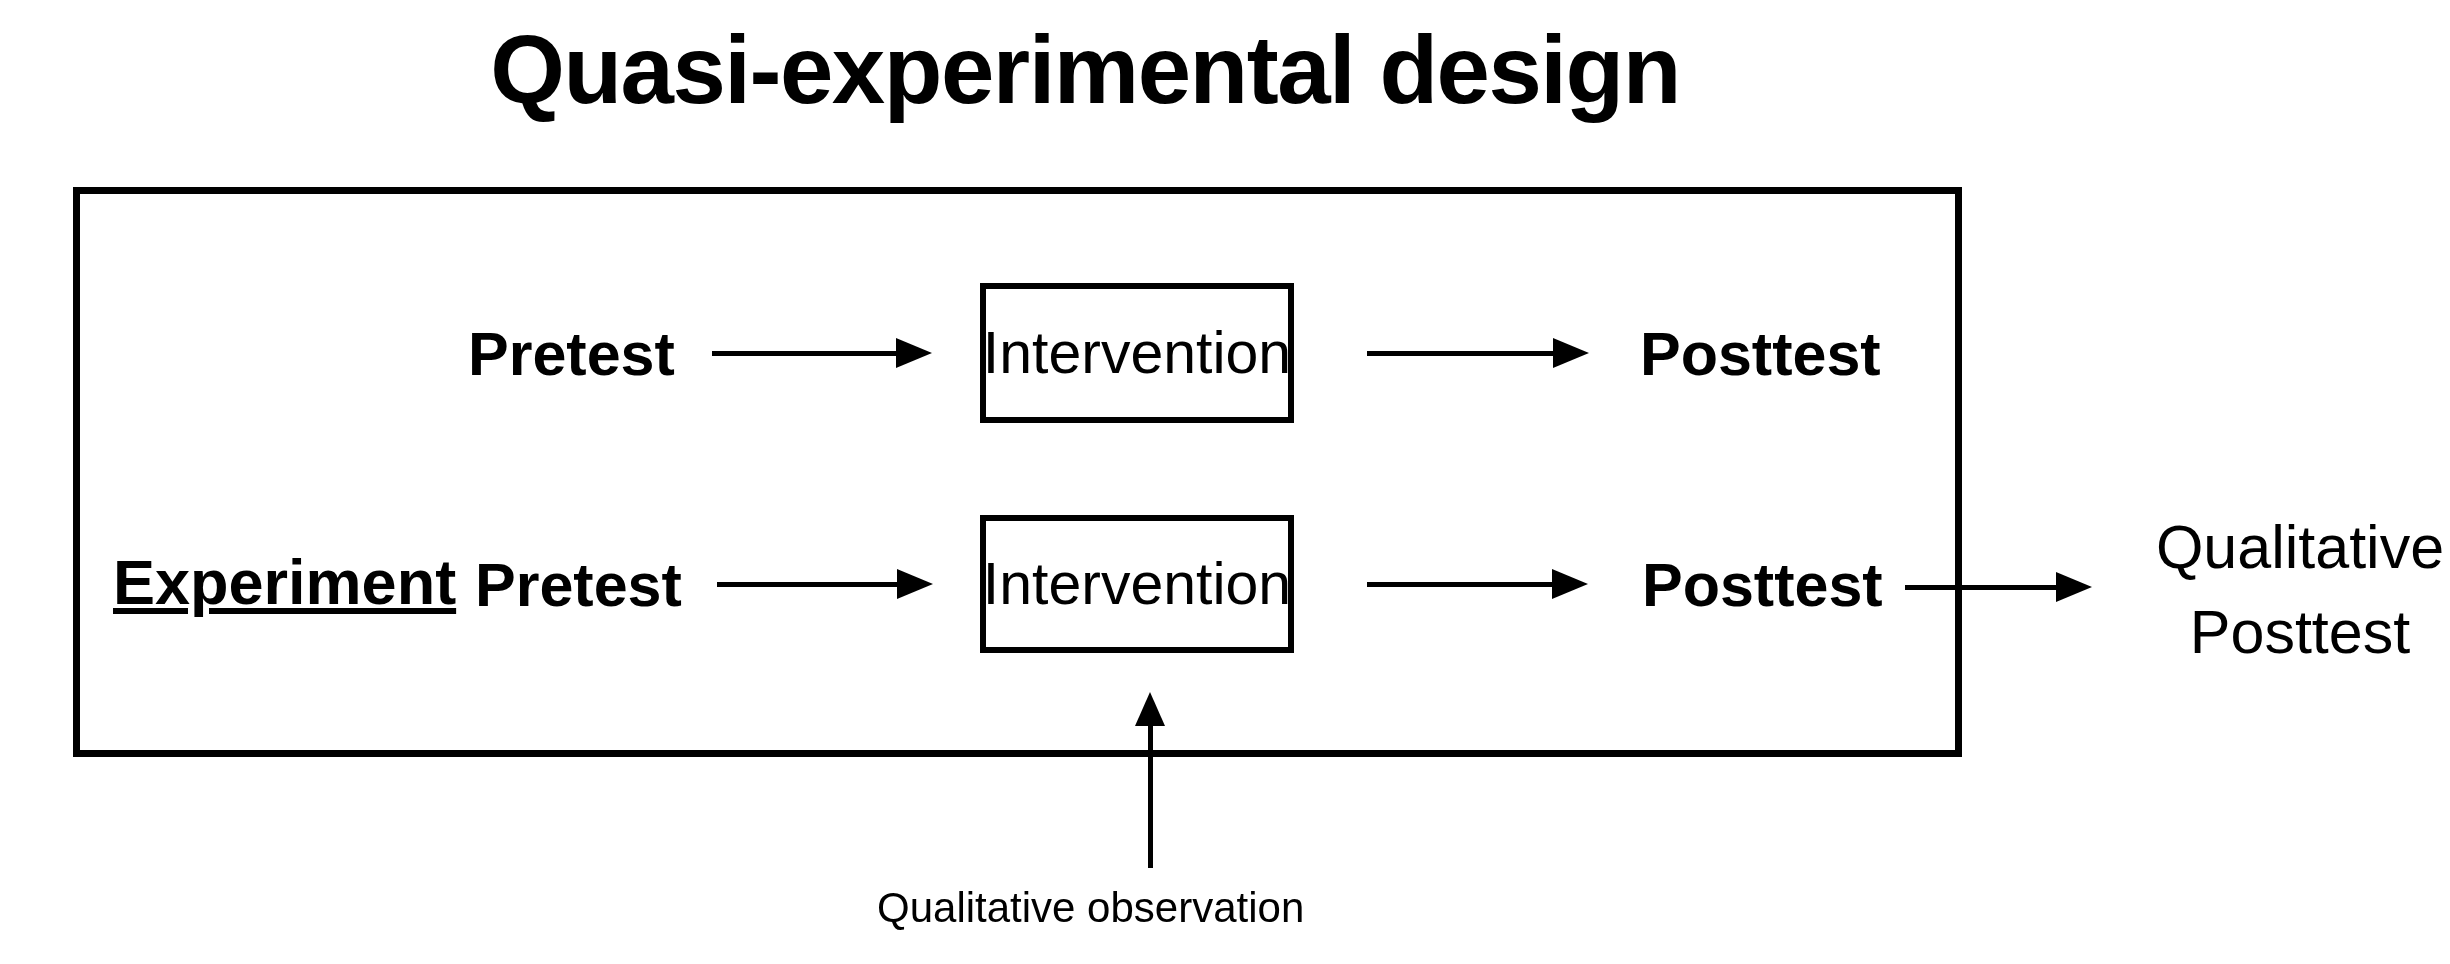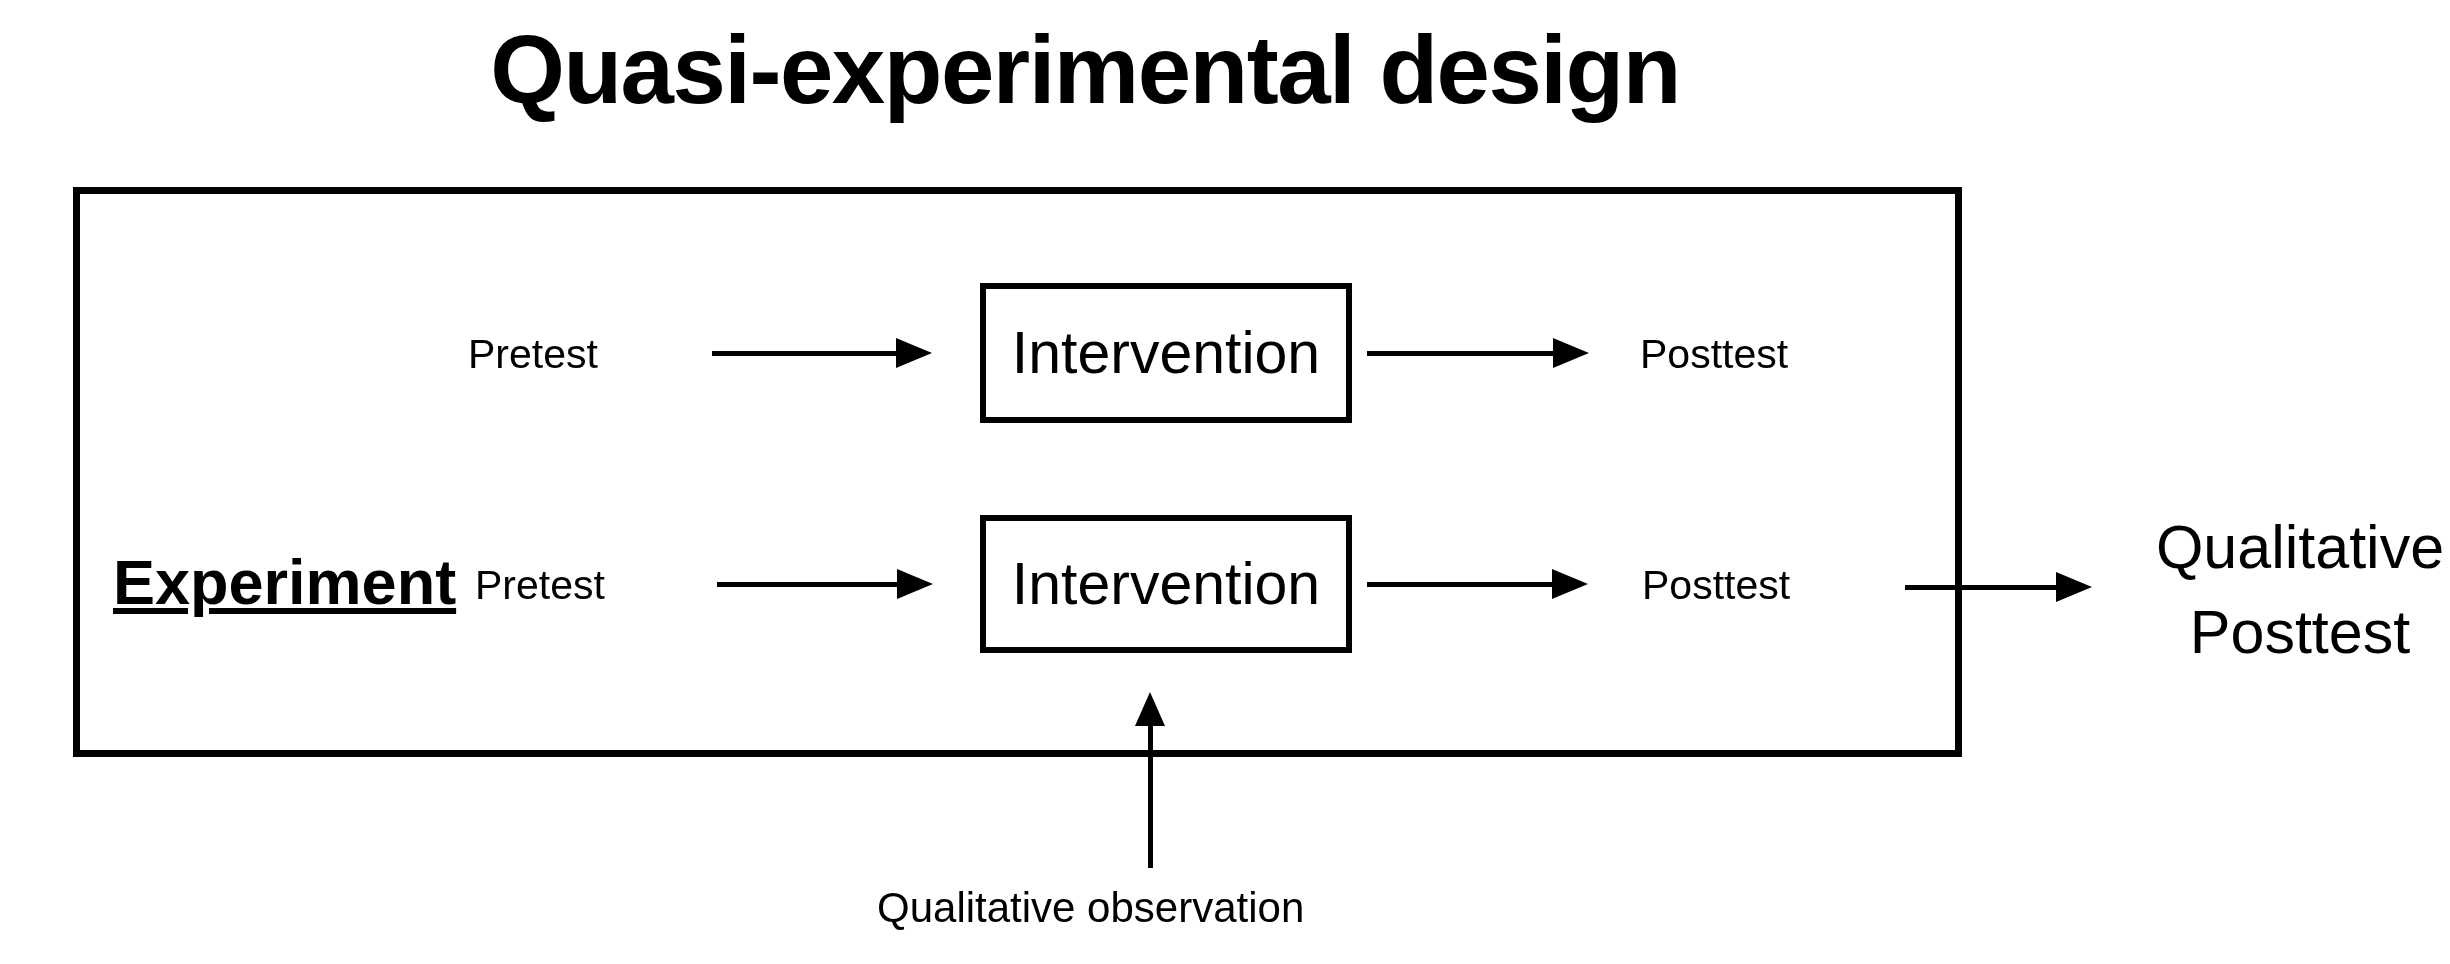--- a/index.html
+++ b/index.html
@@ -14,25 +14,25 @@
   .title{
     position:absolute; left:1070px; top:20px; transform:translateX(-50%);
     font-size:96px; font-weight:700; letter-spacing:-1.5px; white-space:nowrap;
     line-height:1.05;
   }
   .frame{
     position:absolute; left:58px; top:187px; width:1889px; height:570px;
     border:7px solid var(--ink); background:transparent;
   }
   .lbl{
-    position:absolute; font-size:41px; line-height:62px; white-space:nowrap;
+    position:absolute; font-size:61px; line-height:62px; white-space:nowrap;font-weight:bold;
   }
   .lbl.bold{ font-weight:700; font-size:63px; }
   .ibox{
-    position:absolute; left:965px; width:372px; border:6px solid var(--ink);
+    position:absolute; left:965px; width:314px; border:6px solid var(--ink);
     display:flex; align-items:center; justify-content:center;
     font-size:59px; white-space:nowrap; background:var(--bg);
   }
   .arrow-r{
     position:absolute; height:5px; background:var(--ink);
   }
   .arrow-r::after{
     content:""; position:absolute; left:100%; top:-13px; width:0; height:0;
     border-left:36px solid var(--ink);
     border-top:15px solid transparent; border-bottom:15px solid transparent;

